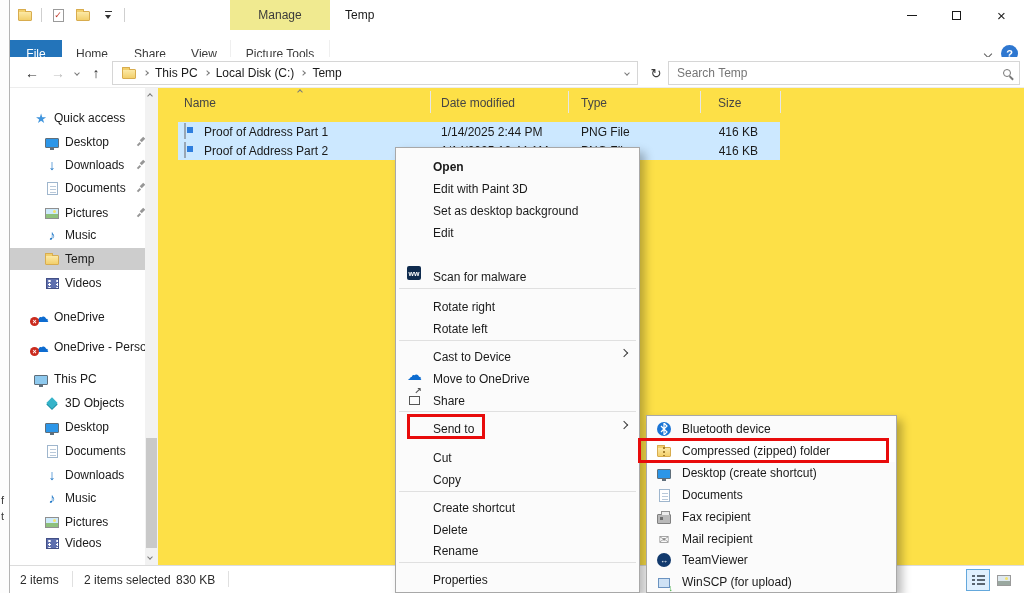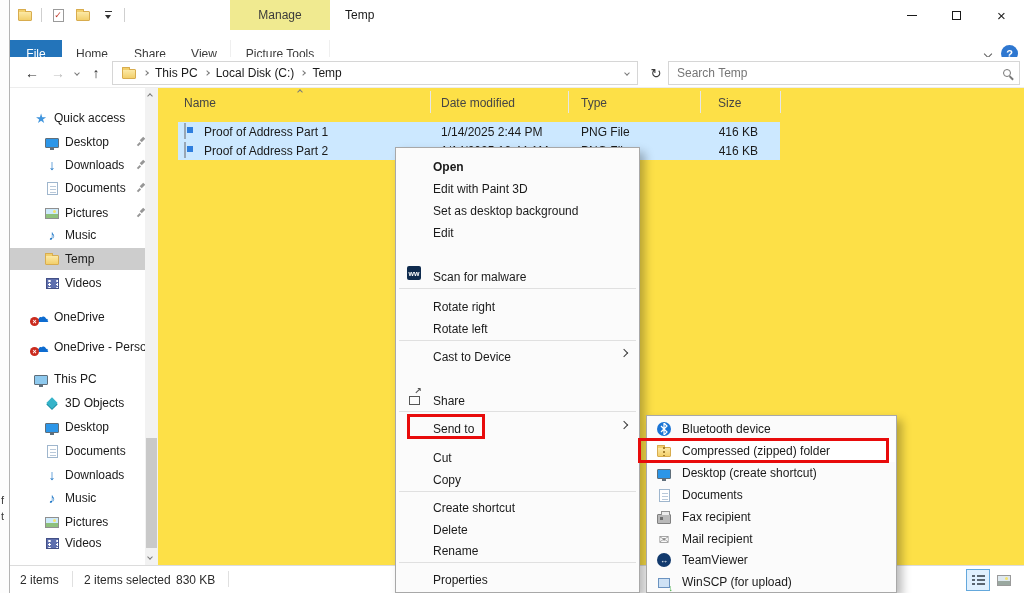--- a/index.html
+++ b/index.html
@@ -427,20 +427,26 @@
         <span>Rotate right</span>
       </div>
     <div class="mi" style="top:166px">
         <span>Rotate left</span>
       </div>
     <div class="msep" style="top:192px"></div>
     <div class="mi" style="top:194px">
         <span>Cast to Device</span>
         <span class="arrow chev right menu"></span>
       </div>
+    <div class="mi" style="top:216px">
+        <span class="mi-ic">
+          <span class="g-cloud"></span>
+        </span>
+        <span>Move to OneDrive</span>
+      </div>
     <div class="mi" style="top:238px">
         <span class="mi-ic">
           <span class="g-share"></span>
         </span>
         <span>Share</span>
       </div>
     <div class="msep" style="top:263px"></div>
     <div class="mi" style="top:266px">
         <span>Send to</span>
         <span class="arrow chev right menu"></span>

